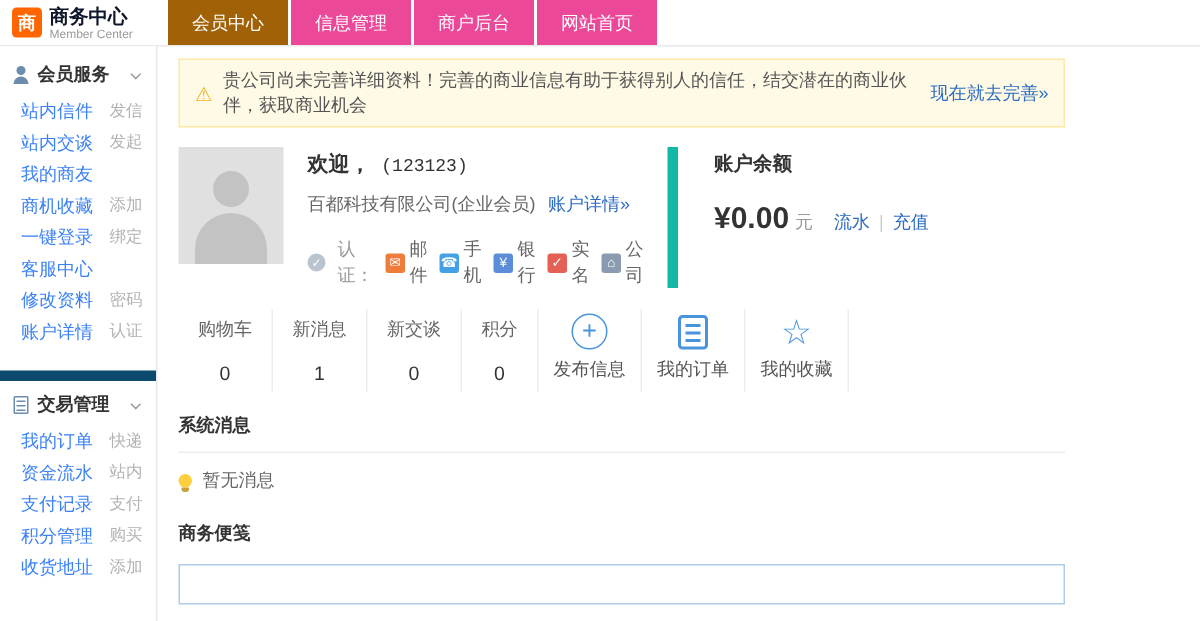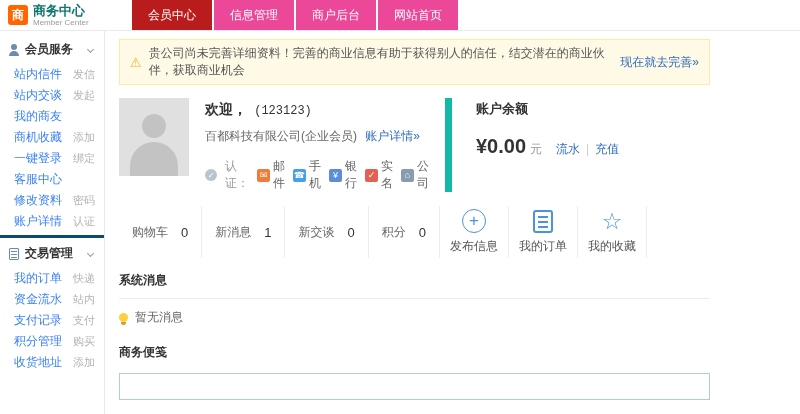--- a/index.html
+++ b/index.html
@@ -4,33 +4,33 @@
 <style>
   * { margin:0; padding:0; box-sizing:border-box; }
   html,body { width:800px; height:414px; overflow:hidden; }
   body { font-family:"Liberation Sans","DejaVu Sans",sans-serif; font-size:12px; color:#333; background:#fff; }
   a { text-decoration:none; }
 
   
   header { height:31px; display:flex; align-items:stretch; border-bottom:1px solid #e9e9e9; background:#fff; }
   .logo { display:flex; align-items:center; gap:5px; padding:0 8px; width:112px; }
   .logo-badge { width:20px; height:20px; background:#ff6600; border-radius:3px; color:#fff; font-size:12px; font-weight:bold; display:flex; align-items:center; justify-content:center; flex:none; }
-  .logo-title { color:#0f766e; font-weight:bold; font-size:13px; line-height:14px; white-space:nowrap; }
+  .logo-title { color:#0f172a; font-weight:bold; font-size:13px; line-height:14px; white-space:nowrap; }
   .logo-sub { color:#999; font-size:8px; line-height:9px; white-space:nowrap; }
   nav { display:flex; gap:2px; }
   .tab { display:flex; align-items:center; padding:0 16px; background:#ec4899; color:#fff; cursor:pointer; }
-  .tab.active { background:#b91c1c;margin-left:20px; }
+  .tab.active { background:#a16207; }
 
   
   .body-row { display:flex; height:383px; }
   .sidebar { width:105px; flex:none; border-right:1px solid #e8e8e8; padding-top:3px; background:#fff; }
   .main { flex:1; padding:8px 90px 0 14px; }
 
   
-  .section + .section { border-top:3px solid #0c4a6e; margin-top:3px; }
+  .section + .section { border-top:7px solid #0c4a6e; margin-top:15px; }
   .section-head { display:flex; align-items:center; gap:5px; padding:7px 8px 6px 8px; cursor:pointer; }
   .sec-title { font-weight:bold; color:#333; flex:1; }
   .chev { width:5px; height:5px; border-right:1px solid #999; border-bottom:1px solid #999; transform:rotate(45deg); margin-right:3px; flex:none; }
   .icon-user { position:relative; width:12px; height:12px; display:inline-block; flex:none; }
   .icon-user::before { content:""; position:absolute; top:0; left:3px; width:6px; height:6px; border-radius:50%; background:#6b8cae; }
   .icon-user::after { content:""; position:absolute; bottom:0; left:1px; width:10px; height:5px; border-radius:5px 5px 0 0; background:#6b8cae; }
   .icon-doc { position:relative; width:10px; height:12px; border:1px solid #6b8cae; border-radius:1px; display:inline-block; flex:none; margin:0 1px; }
   .icon-doc::before { content:""; position:absolute; top:2px; left:1px; right:1px; height:1px; background:#6b8cae; box-shadow:0 3px 0 #6b8cae, 0 6px 0 #6b8cae; }
   .item { display:flex; justify-content:space-between; align-items:center; padding:4px 9px 4px 14px; cursor:pointer; line-height:13px; }
   .item .lbl { color:#3b82f6; }
@@ -66,21 +66,21 @@
   .amount { font-size:20px; font-weight:bold; }
   .unit { color:#999; }
   .blinks { margin-left:10px; display:flex; gap:6px; align-items:baseline; }
   .blink { color:#2d6cc0; cursor:pointer; }
   .sep { color:#ccc; }
 
   
   .stats { display:flex; align-items:stretch; margin:14px 0 2px; }
   .cell { border-right:1px solid #ededed; }
   .cell:last-child { border-right:1px solid #ededed; }
-  .stat { display:flex; flex-direction:row; gap:13px; align-items:center; padding:5px 13px; }
+  .stat { display:flex; flex-direction:column; gap:13px; align-items:center; padding:5px 13px; }
   .stat .s-label { color:#666; }
   .stat .s-value { color:#333; font-size:13px; }
   .qa { display:flex; flex-direction:column; gap:5px; align-items:center; justify-content:flex-start; padding:3px 10px; min-width:58px; cursor:pointer; }
   .qa-label { color:#555; }
   .icon-plus-circle { width:24px; height:24px; border:1px solid #4a94de; border-radius:50%; color:#4a94de; text-align:center; }
   .icon-plus-circle::before { content:"+"; font-size:17px; line-height:21px; display:block; }
   .icon-order { width:20px; height:23px; border:2px solid #4a94de; border-radius:3px; position:relative; margin-top:1px; }
   .icon-order::before { content:""; position:absolute; left:3px; right:3px; top:4px; height:2px; background:#4a94de; box-shadow:0 5px 0 #4a94de, 0 10px 0 #4a94de; }
   .icon-star { color:#4a94de; font-size:23px; line-height:24px; height:24px; }
 

